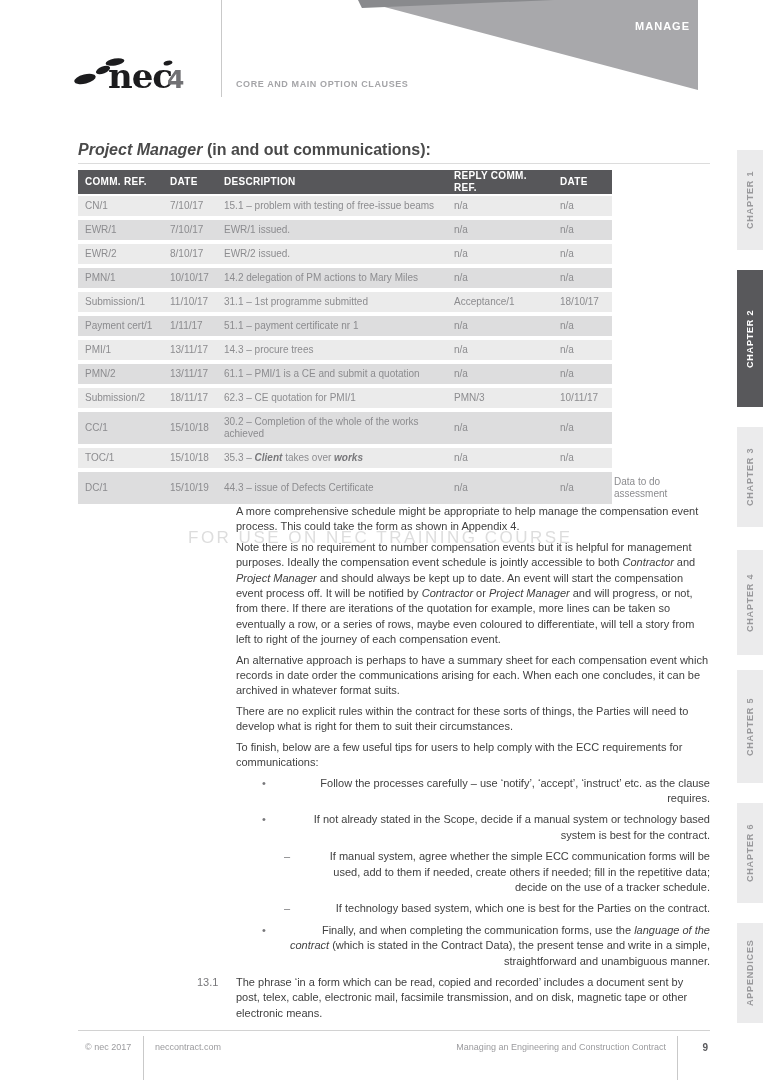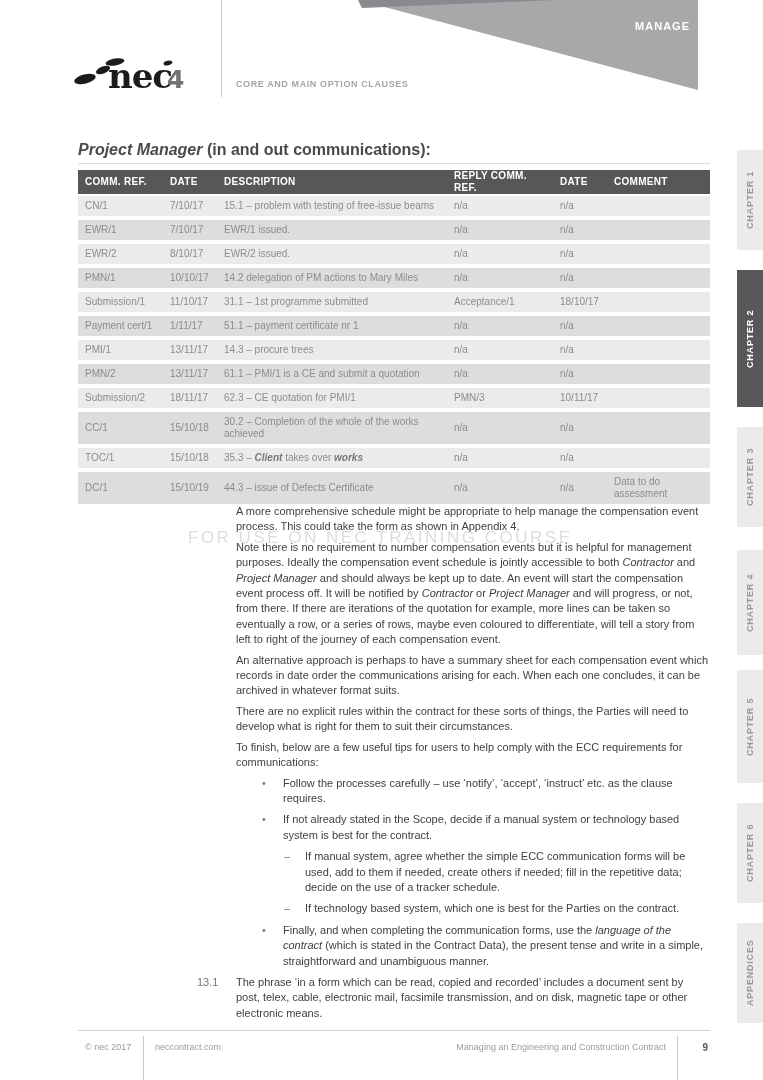--- a/index.html
+++ b/index.html
@@ -15,21 +15,21 @@
          color:#fff;font-size:11px;font-weight:bold;letter-spacing:1px;}
   .hdr-divider{position:absolute;left:221px;top:0;width:1px;height:97px;background:#c9c9c9;}
   .logo{position:absolute;left:72px;top:50px;}
   .hdr-subtitle{position:absolute;left:236px;top:79px;font-size:9px;letter-spacing:.6px;
          color:#a5a5a8;font-weight:bold;}
 
   
   .section-heading{position:absolute;left:78px;top:141px;font-size:16px;font-weight:bold;color:#4a4a4a;}
   .section-heading .hi{font-style:italic;}
   .table-toprule{position:absolute;left:78px;top:163px;width:632px;height:1px;background:#dcdcdc;}
-  .comm-table{position:absolute;left:78px;top:170px;width:632px;font-size:10px;}
+  .comm-table{position:absolute;left:78px;top:170px;width:534px;font-size:10px;}
   .t-head{display:flex;background:#57575a;color:#fff;font-weight:bold;height:24px;
           align-items:center;letter-spacing:.3px;margin-bottom:2px;}
   .t-row{display:flex;min-height:20px;margin-bottom:4px;color:#8c8c8f;align-items:center;}
   .t-row.light{background:#ebebeb;}
   .t-row.dark{background:#ddddde;}
   .cell{padding:4px 8px 4px 7px;box-sizing:border-box;line-height:12px;}
   .t-head .cell{padding-top:0;padding-bottom:0;}
   .c1{width:85px;flex:none;}
   .c2{width:54px;flex:none;}
   .c3{width:230px;flex:none;}
@@ -44,21 +44,21 @@
          color:#c7c7c7;opacity:.6;white-space:nowrap;z-index:0;text-align:right;}
 
   
   .body-flow{position:absolute;left:197px;top:504px;width:513px;font-size:11px;
          line-height:15.4px;z-index:1;}
   .b-p{margin-left:39px;margin-bottom:5px;}
   .b-li{display:flex;margin-bottom:6px;margin-top:2px;}
   .b-bullet{margin-left:65px;}
   .b-dash{margin-left:87px;}
   .b-li .mk{width:21px;flex:none;color:#77777a;}
-  .b-li .tx{flex:1;}
+  .b-li .tx{flex:1;text-align:right;}
   .b-clause{display:flex;margin-top:6px;}
   .b-clause .num{width:39px;flex:none;color:#77777a;}
   .b-clause .tx{flex:1;}
 
   
   .tab-rail{position:absolute;right:0;top:0;width:26px;height:1080px;}
   .tab{position:absolute;right:0;width:26px;background:#ebebec;color:#98989b;
        font-size:9px;font-weight:bold;letter-spacing:.8px;
        writing-mode:vertical-rl;transform:rotate(180deg);
        display:flex;align-items:center;justify-content:center;}

